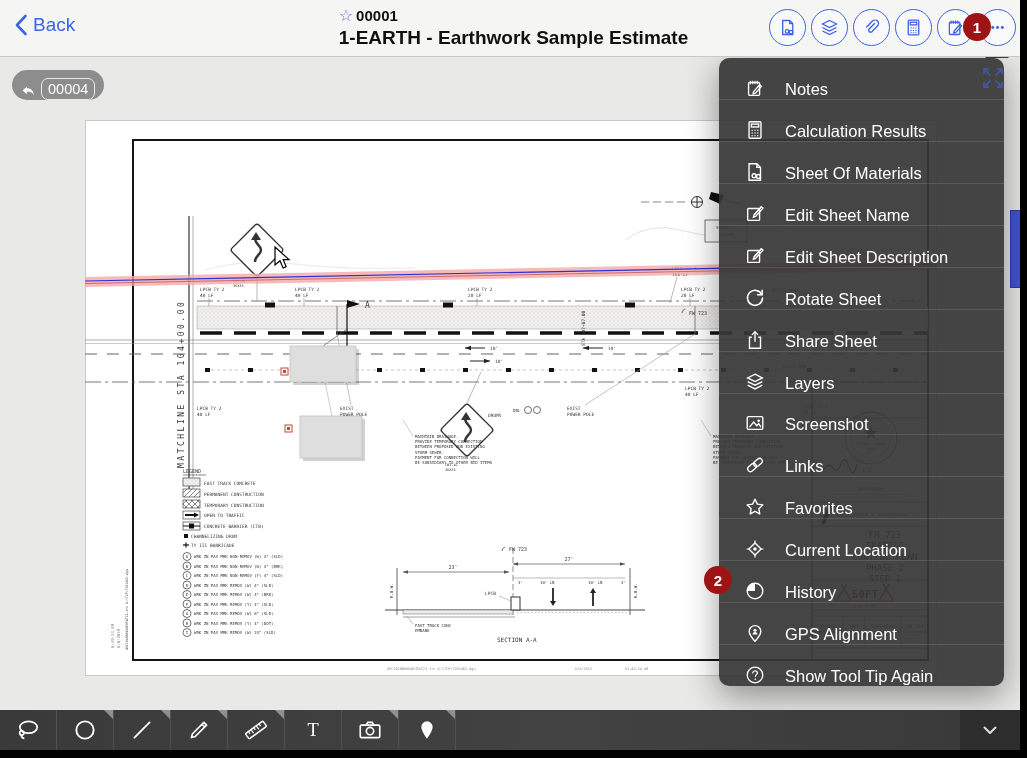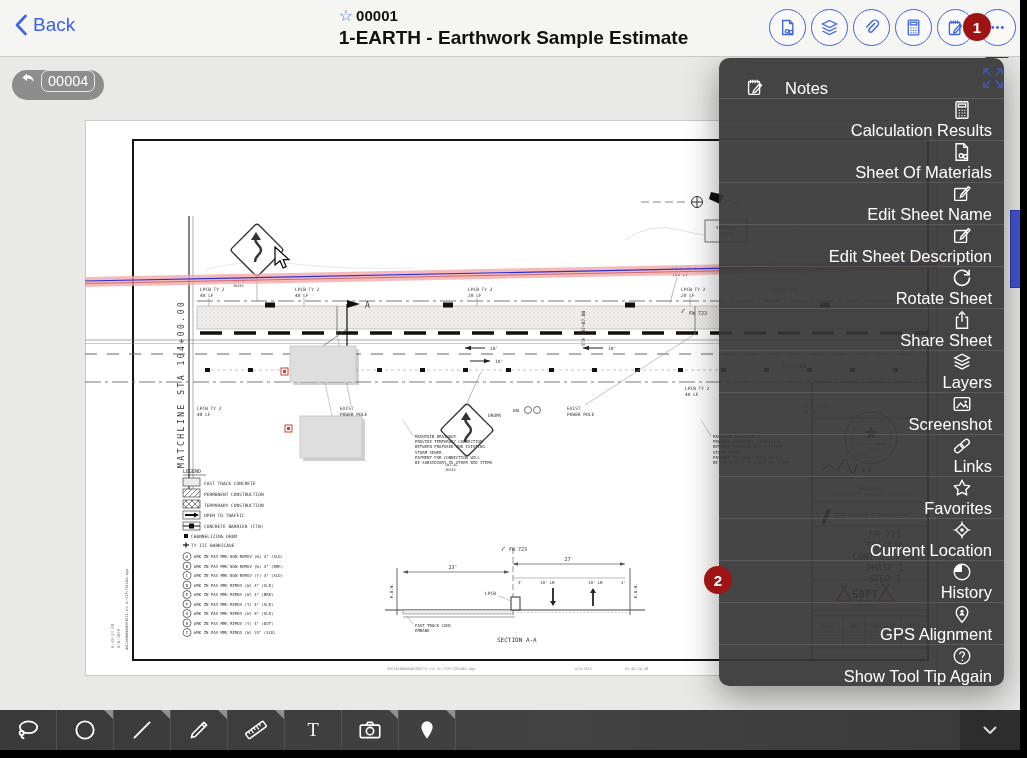--- a/index.html
+++ b/index.html
@@ -19,34 +19,34 @@
   .navbtns{position:absolute;right:11px;top:9px;display:flex;gap:5px;}
   .navbtn{width:37px;height:37px;border:1.6px solid var(--blue);border-radius:50%;display:flex;align-items:center;justify-content:center;color:var(--blue);background:rgba(255,255,255,.45);}
   .navbtn svg{width:21px;height:21px;}
 
   
   .badge{position:absolute;width:28px;height:28px;border-radius:50%;background:var(--badge);color:#fff;font-size:15px;font-weight:bold;display:flex;align-items:center;justify-content:center;}
   .badge1{left:963px;top:13px;z-index:45;}
   .badge2{left:704px;top:566px;z-index:25;}
 
   
-  .pill{position:absolute;left:12px;top:70px;height:30px;background:#8d8d8d;border-radius:16px;display:flex;align-items:flex-start;padding:0 9px 0 8px;z-index:6;}
+  .pill{position:absolute;left:12px;top:70px;height:30px;background:#8d8d8d;border-radius:16px;display:flex;align-items:flex-end;padding:0 9px 0 8px;z-index:6;}
   .pill svg{width:17px;height:17px;margin-right:4px;}
   .pill .num{color:#fff;font-size:14.5px;border:1px solid rgba(255,255,255,.8);border-radius:7px;padding:0 6px;line-height:20px;}
 
   
   .sheet{position:absolute;left:85px;top:120px;z-index:1;}
 
   
   .vscroll{position:absolute;left:1010px;top:210px;width:11px;height:78px;background:#4254d4;border:1px solid #2c3cae;z-index:6;}
 
   
   .menu{position:absolute;left:719px;top:58px;width:285px;height:628px;background:var(--menu-bg);border-radius:10px;z-index:20;display:flex;flex-direction:column;box-shadow:0 10px 34px rgba(0,0,0,.4);}
   .menu-item{flex:1;display:flex;align-items:flex-end;padding:0 12px 0 25px;color:#fff;font-size:16.5px;}
-  .menu-item + .menu-item{border-top:1px solid rgba(255,255,255,.12);flex-direction:column;}
+  .menu-item + .menu-item{border-top:1px solid rgba(255,255,255,.12);}
   .menu-item svg{width:22px;height:22px;margin-right:19px;flex:none;color:#fff;}
   .pop-arrow{position:absolute;left:985px;top:48px;width:0;height:0;border-left:12px solid transparent;border-right:12px solid transparent;border-bottom:10px solid #3a3a3a;z-index:21;}
   .expand{position:absolute;left:980px;top:65px;z-index:22;opacity:.55;color:var(--blue);}
 
   
   .toolbar{position:absolute;left:0;top:710px;width:1027px;height:40px;background:linear-gradient(90deg,#3a3a3a,#424242 55%,#393939);z-index:40;display:flex;}
   .tool{position:relative;width:57px;height:40px;display:flex;align-items:center;justify-content:center;border-right:1px solid #525252;color:#fff;}
   .tool svg{width:26px;height:26px;}
   .corner{position:absolute;top:0;right:0;width:0;height:0;border-top:9px solid #909090;border-left:9px solid transparent;}
   .collapse{position:absolute;right:7px;top:0;width:60px;height:40px;background:#2d2d2d;display:flex;align-items:center;justify-content:center;color:#ddd;}

